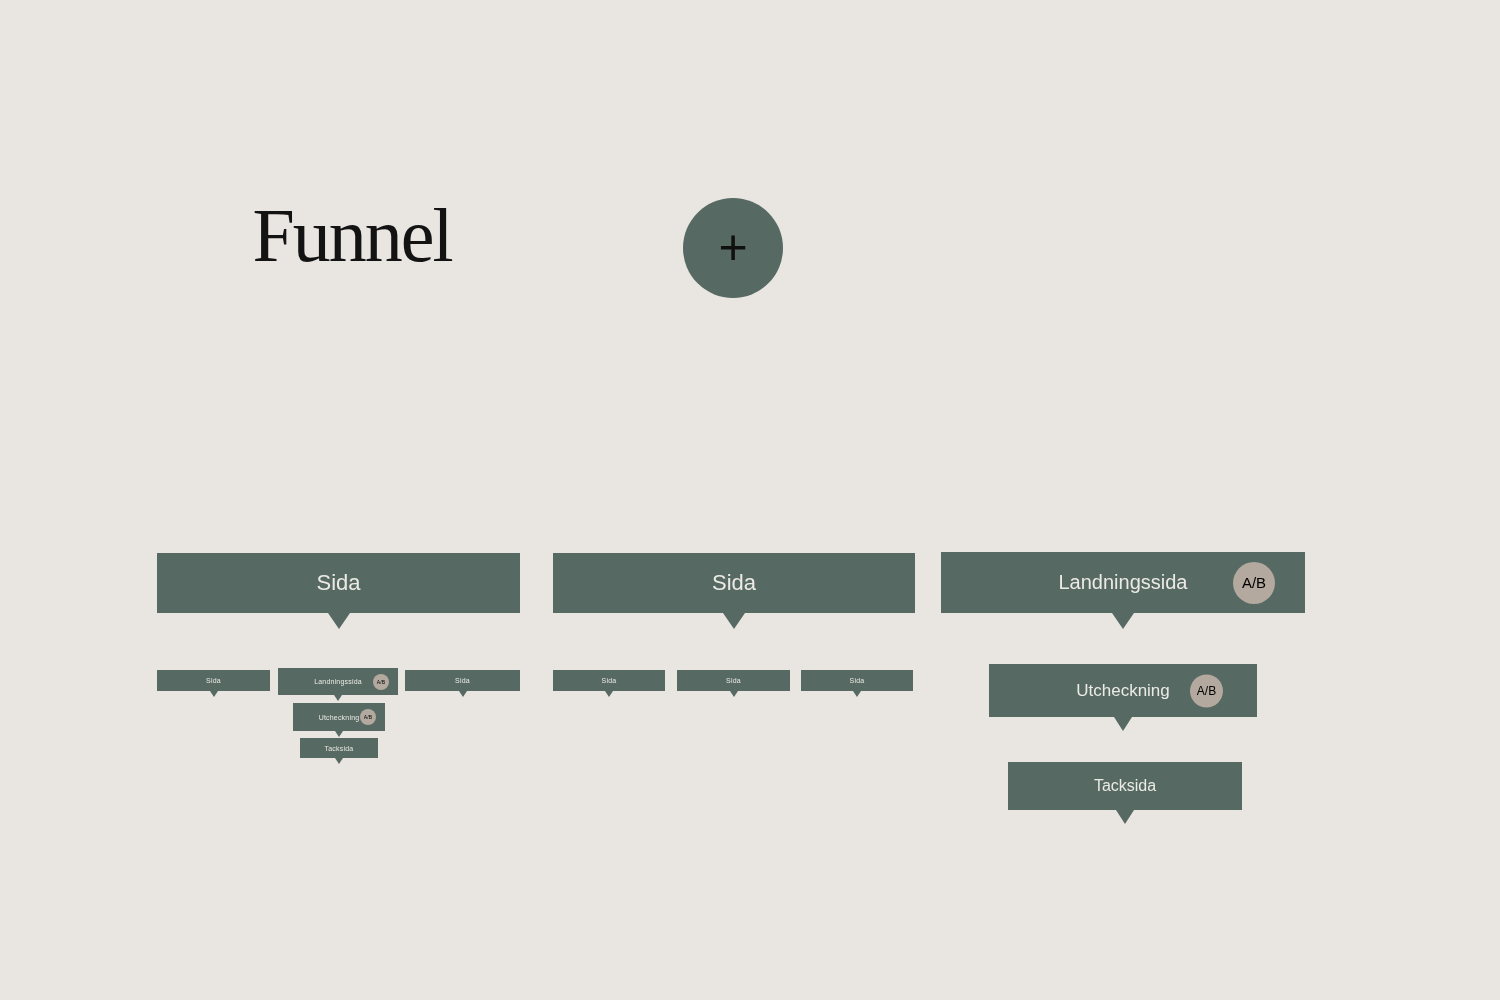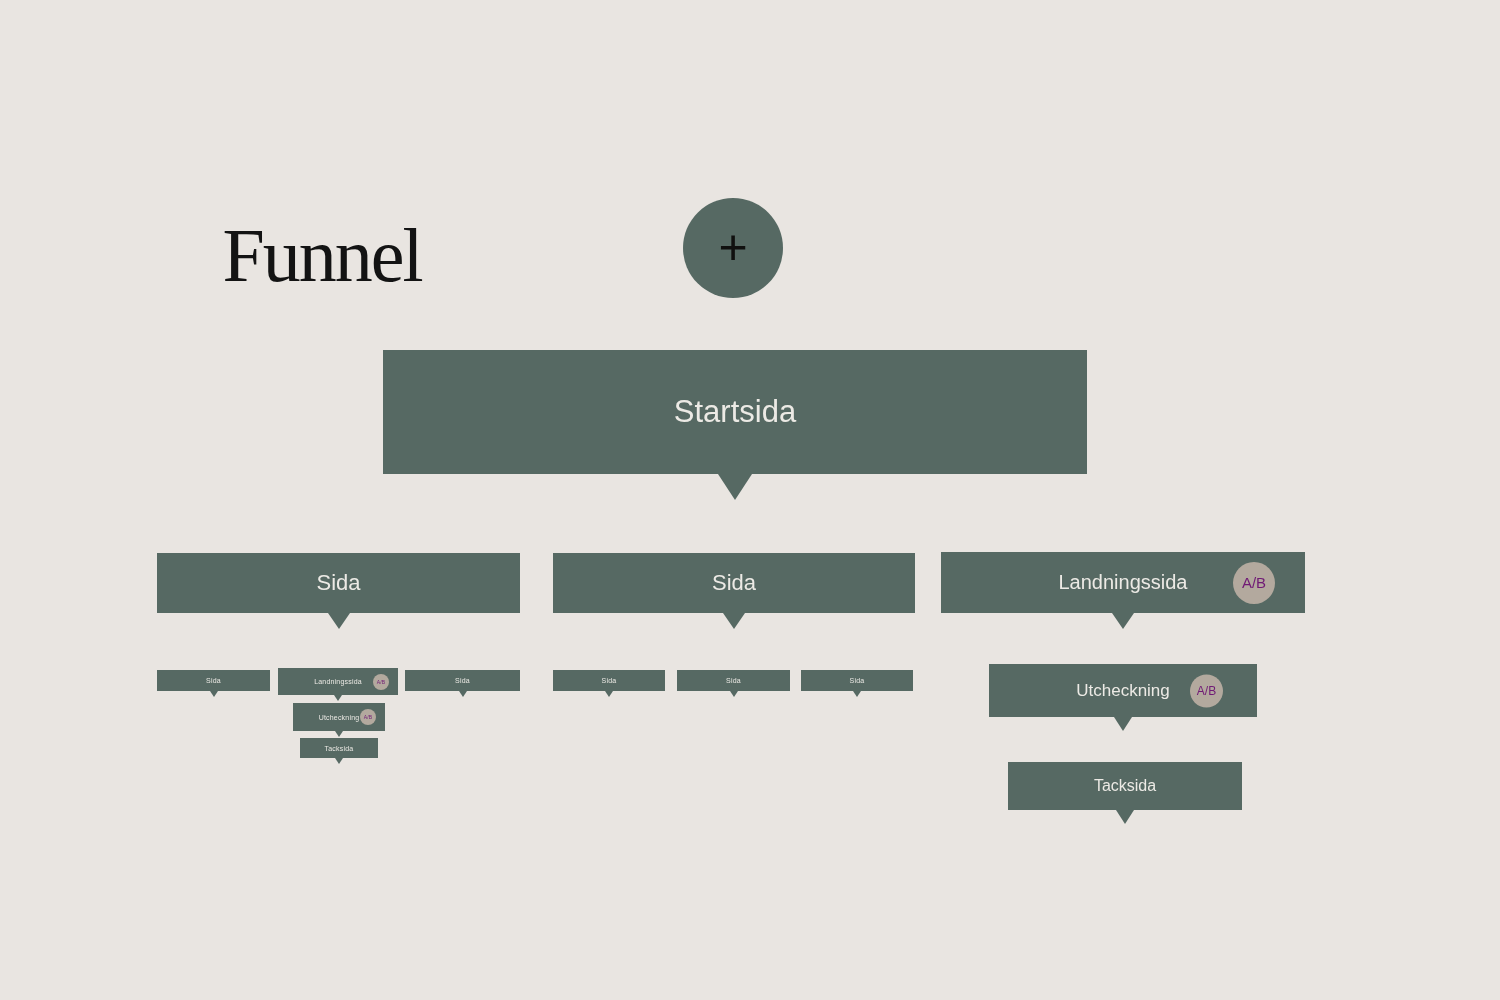--- a/index.html
+++ b/index.html
@@ -14,21 +14,21 @@
   
   .title {
     position: absolute;
     font-family: "Liberation Serif", serif;
     font-size: 76px;
     letter-spacing: -2px;
     color: #131313;
     text-align: center;
     white-space: nowrap;
   }
-  #title-funnel   { left: 172px; top: 192px; width: 300px; margin-top: 20px; }
+  #title-funnel   { left: 202px; top: 192px; width: 300px; }
   #title-webbplats{ left: 960px; top: 192px; width: 340px; }
 
   
   .plus-circle {
     position: absolute; left: 683px; top: 198px;
     width: 100px; height: 100px; border-radius: 50%;
     background: #566963;
     display: flex; align-items: center; justify-content: center;
   }
   .plus-circle span {
@@ -55,21 +55,21 @@
     border-color: #566963 transparent transparent transparent;
   }
   .pointer.lg { border-width: 26px 17px 0 17px; }
   .pointer.md { border-width: 16px 11px 0 11px; }
   .pointer.sm { border-width: 6px 4px 0 4px; }
   .pointer.rt { border-width: 14px 9px 0 9px; }
 
   
   .badge {
     position: absolute; top: 50%; transform: translateY(-50%);
-    background: #b3a99e; color: #701a75;
+    background: #b3a99e; color: #000000;
     border-radius: 50%;
     display: flex; align-items: center; justify-content: center;
     font-weight: 300; z-index: 3;
   }
   .badge.lg { width: 42px; height: 42px; right: 30px; font-size: 15px; }
   .badge.md { width: 33px; height: 33px; right: 34px; font-size: 12px; }
   .badge.xs { width: 16px; height: 16px; right: 9px;  font-size: 5px; }
 
   
   #node-startsida { left: 383px; top: 350px; width: 704px; height: 124px; font-size: 31px; }
@@ -101,24 +101,20 @@
 
 <div class="canvas">
 
   <div class="title" id="title-funnel">Funnel</div>
 
   <div class="plus-circle">
     <span>+</span>
   </div>
 
 
-  <div class="node" id="node-startsida">
-    <span class="label">Startsida</span>
-    <div class="pointer lg"></div>
-  </div>
 
   <div class="node" id="node-sida-1">
     <span class="label">Sida</span>
     <div class="pointer md"></div>
   </div>
 
   <div class="node" id="node-sida-2">
     <span class="label">Sida</span>
     <div class="pointer md"></div>
   </div>

